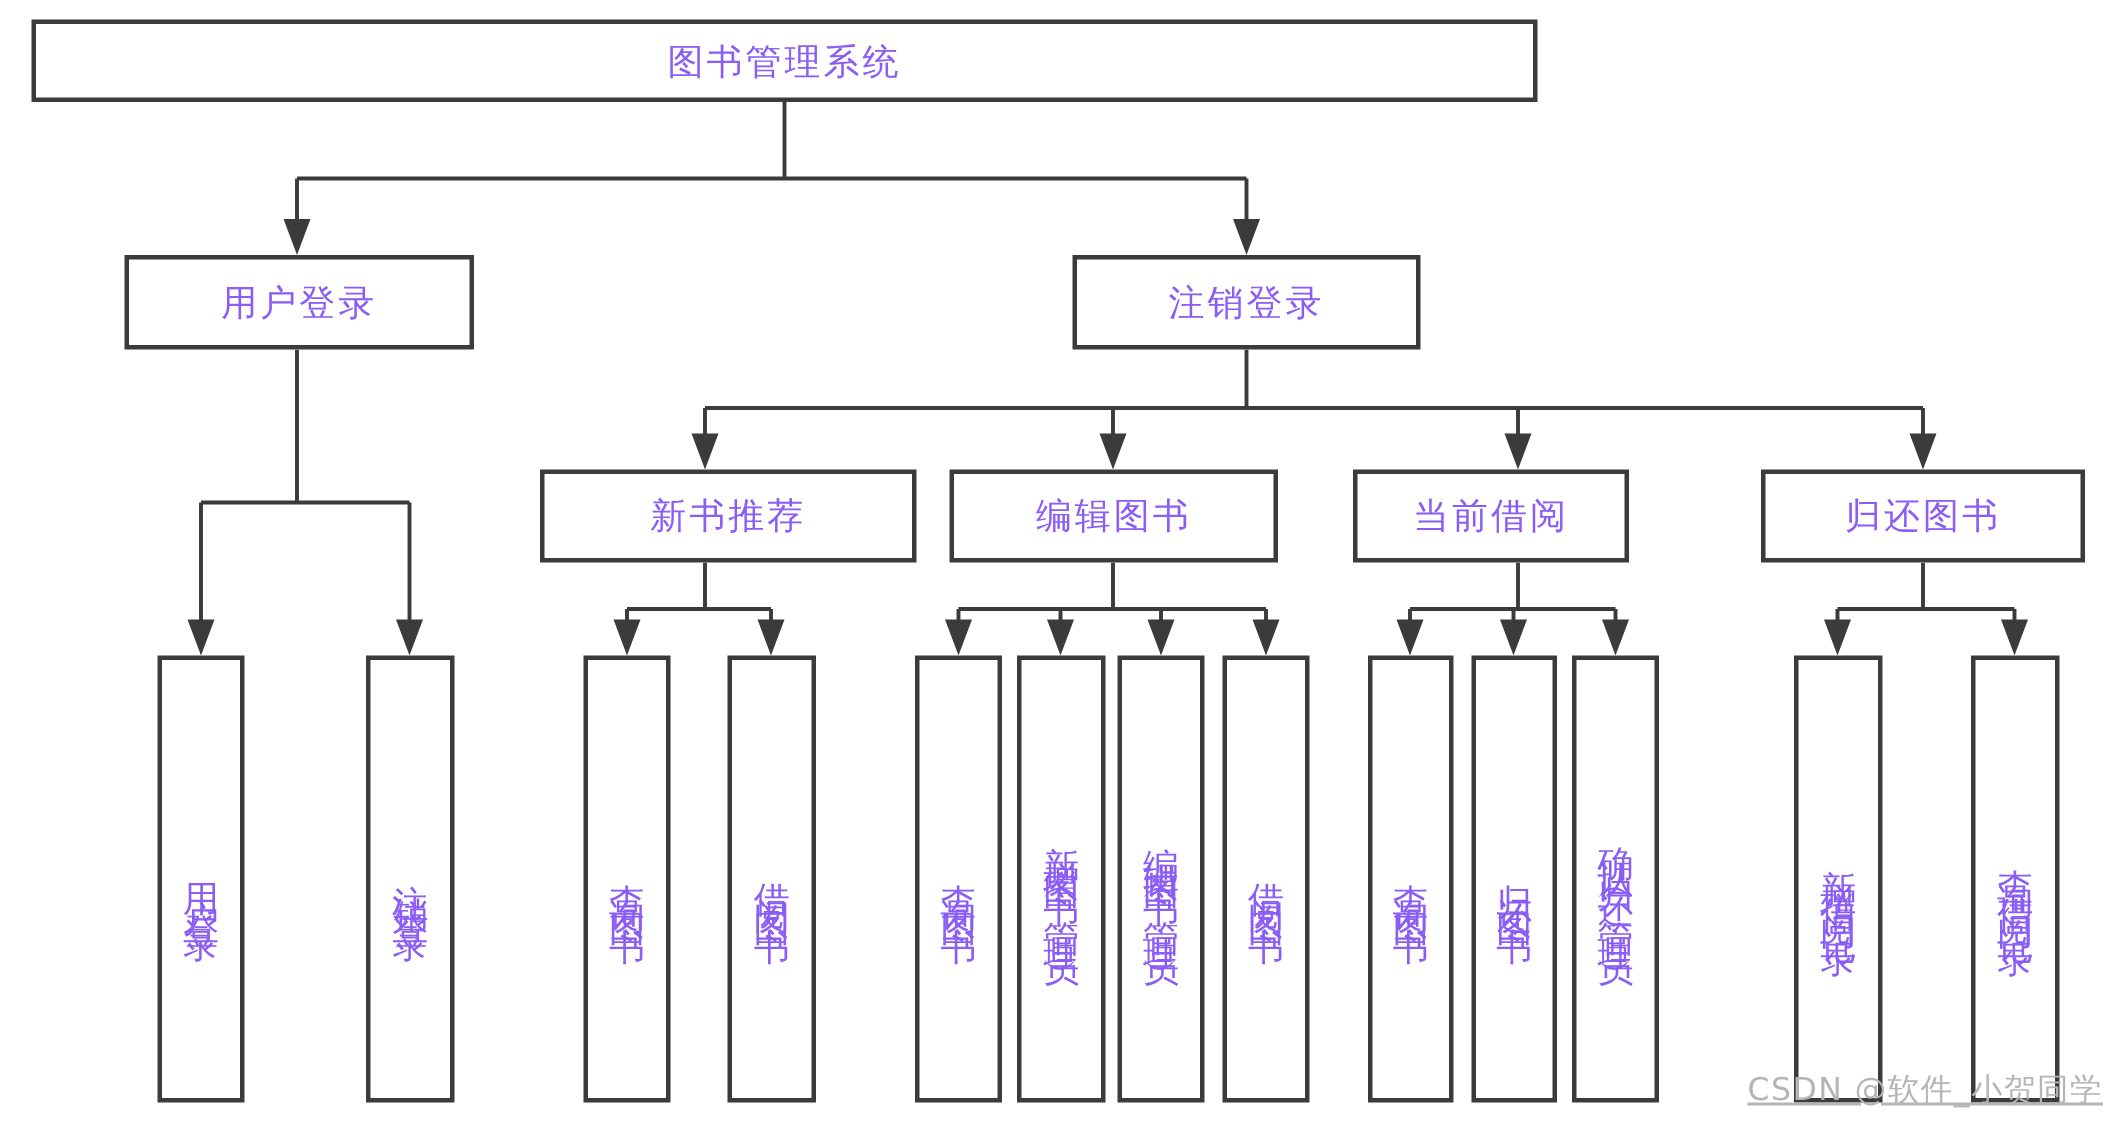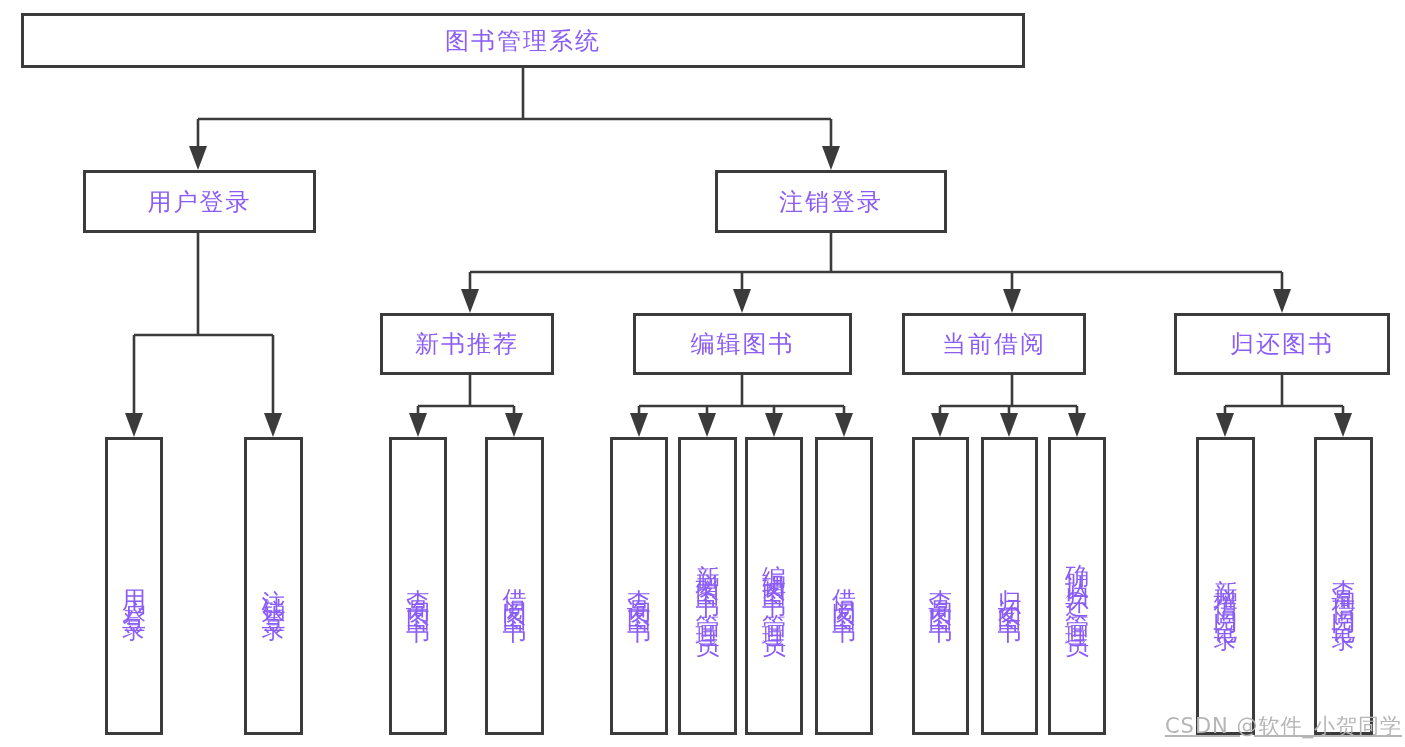--- a/index.html
+++ b/index.html
@@ -96,21 +96,21 @@
       <polygon points="1216,413 1234,413 1225,437"></polygon>
       <polygon points="1334,413 1352,413 1343,437"></polygon>
     </g>
   </svg>
 
   <div class="box" style="left:21px; top:13px; width:1004px; height:55px;">图书管理系统</div>
 
   <div class="box" style="left:83px; top:170px; width:233px; height:63px;">用户登录</div>
   <div class="box" style="left:715px; top:170px; width:232px; height:63px;">注销登录</div>
 
-  <div class="box" style="left:360px; top:313px; width:174px; height:62px;margin-left:20px;">新书推荐</div>
+  <div class="box" style="left:360px; top:313px; width:251px; height:62px;">新书推荐</div>
   <div class="box" style="left:633px; top:313px; width:219px; height:62px;">编辑图书</div>
   <div class="box" style="left:902px; top:313px; width:184px; height:62px;">当前借阅</div>
   <div class="box" style="left:1174px; top:313px; width:216px; height:62px;">归还图书</div>
 
   <div class="box v" style="left:105px; top:437px; width:58px; height:298px;">用户登录</div>
   <div class="box v" style="left:244px; top:437px; width:59px; height:298px;">注销登录</div>
 
   <div class="box v" style="left:389px; top:437px; width:58px; height:298px;">查询图书</div>
   <div class="box v" style="left:485px; top:437px; width:59px; height:298px;">借阅图书</div>
 

